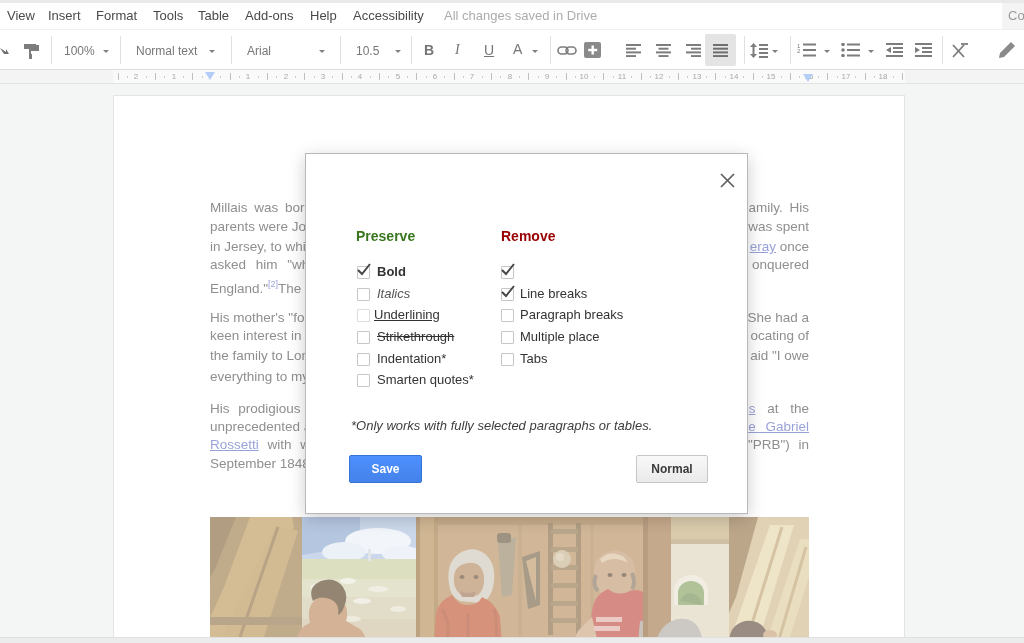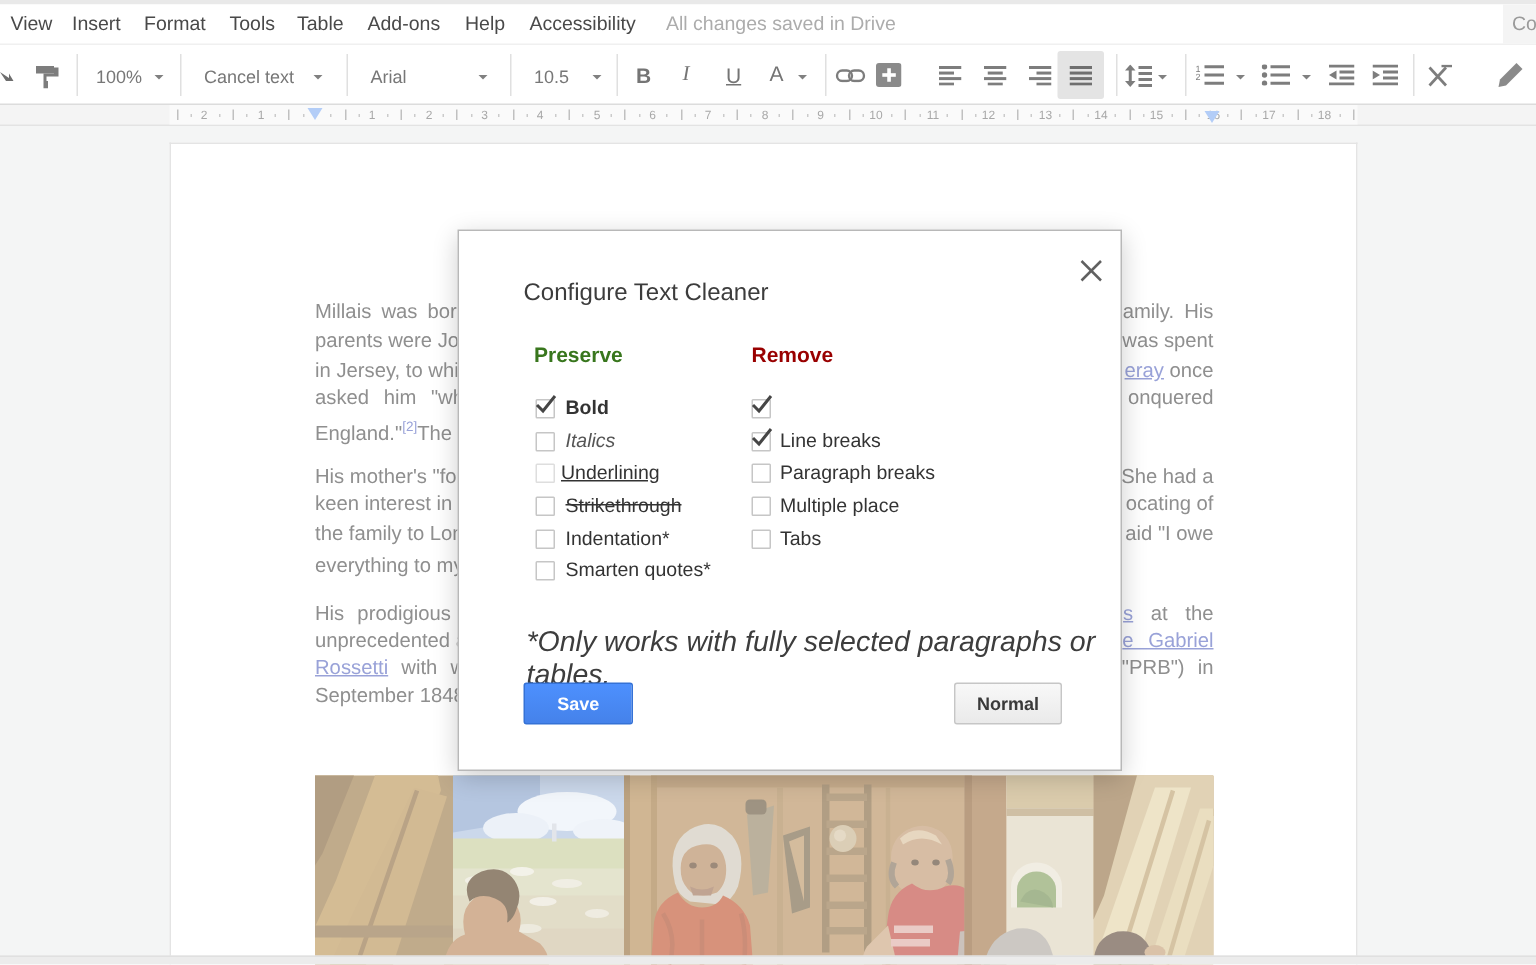--- a/index.html
+++ b/index.html
@@ -34,21 +34,21 @@
 sup.fn{font-size:9px;color:#99a2d8;vertical-align:6px;letter-spacing:0;}
 
 #dlg{left:305px;top:153px;width:443px;height:361px;background:#fff;border:1px solid #b8b8b8;box-shadow:0 4px 16px rgba(0,0,0,0.2);z-index:50;}
 #dlg .t{position:absolute;left:43px;top:33px;font-size:16px;color:#3c3c3c;}
 #dlgx{position:absolute;left:413px;top:18px;width:17px;height:17px;}
 .colh{position:absolute;top:74px;font-size:14px;font-weight:bold;}
 .cb{position:absolute;width:13px;height:13px;border:1px solid #c6c6c6;border-radius:1px;background:#fff;}
 .cb.lt{border-color:#dedede;}
 .cklbl{position:absolute;font-size:13px;color:#333;white-space:nowrap;}
 .ckmk{position:absolute;width:16px;height:14px;}
-#note{position:absolute;left:45px;top:264px;font-size:19px;font-style:italic;color:#3d3d3d;}
+#note{position:absolute;left:45px;top:264px;font-size:13px;font-style:italic;color:#3d3d3d;}
 .btn{position:absolute;top:301px;height:28px;font-size:12px;font-weight:bold;text-align:center;border-radius:2px;}
 #bsave{left:43px;width:73px;background:linear-gradient(#4d90fe,#4582ea);border:1px solid #3572d6;color:#fff;line-height:27px;}
 #bsaveclean{left:126px;width:121px;background:#fcfcfc;border:1px solid #dcdcdc;color:#9a9a9a;line-height:26px;font-size:11.5px;}
 #bcancel{left:330px;width:72px;background:linear-gradient(#f8f8f8,#eaeaea);border:1px solid #c6c6c6;color:#3a3a3a;line-height:26px;}
 #botstrip{left:0;top:637px;width:1024px;height:6px;background:#ececec;z-index:60;border-top:1px solid #e0e0e0;}
 </style></head>
 <body>
 <div class="abs" id="topstrip"></div>
 <div class="abs" id="menubar">
  <span style="left:7px">View</span>
@@ -71,21 +71,21 @@
 
  <svg class="ticon" style="left:23px;top:13px" width="17" height="16" viewBox="0 0 17 16">
       <path d="M1 1 h12 v5 h-12 z" fill="#7d7d7d"></path>
       <path d="M13 2 h3 v6 h-8 v3 h-2 v-5 h7 z" fill="#7d7d7d"></path>
       <rect x="6" y="11" width="3" height="5" fill="#7d7d7d"></rect>
     </svg>
  <div class="sep" style="left:51px"></div>
  <div class="ttxt" style="left:64px">100%</div>
  <div class="dda" style="left:103px"></div>
  <div class="sep" style="left:120px"></div>
- <div class="ttxt" style="left:136px">Cancel text</div>
+ <div class="ttxt" style="left:136px">Normal text</div>
  <div class="dda" style="left:209px"></div>
  <div class="sep" style="left:231px"></div>
  <div class="ttxt" style="left:247px">Arial</div>
  <div class="dda" style="left:319px"></div>
  <div class="sep" style="left:340px"></div>
  <div class="ttxt" style="left:356px">10.5</div>
  <div class="dda" style="left:395px"></div>
  <div class="sep" style="left:411px"></div>
  <div class="ttxt" style="left:424px;top:12px;font-size:14px;font-weight:bold;color:#757575">B</div>
  <div class="ttxt" style="left:455px;top:12px;font-size:14px;font-style:italic;color:#757575;font-family:'Liberation Serif',serif">I</div>
@@ -426,21 +426,20 @@
  <polygon points="519,0 548,0 526,80 519,96" fill="#8f6c3c"></polygon>
 
  <path d="M446 126 q4 -20 22 -24 q16 -2 22 12 l4 12 z" fill="#aaa49c"></path>
  <path d="M519 126 q0 -18 16 -22 q16 -2 22 12 l2 10 z" fill="#584030"></path>
  <ellipse cx="560" cy="118" rx="7" ry="5" fill="#c29a6e"></ellipse>
 
  <rect x="0" y="0" width="599" height="126" fill="#ffffff" opacity="0.40"></rect>
 </svg>
 
 <div class="abs" id="dlg">
- <div class="t">Configure Text Cleaner</div>
  <svg id="dlgx" viewBox="0 0 17 17">
       <g stroke="#606060" stroke-width="1.7">
         <path d="M2 2 L15 15"></path>
         <path d="M15 2 L2 15"></path>
       </g>
     </svg>
  <div class="colh" style="left:50px;color:#38761d">Preserve</div>
  <div class="colh" style="left:195px;color:#990000">Remove</div>
  <div class="cb" style="left:51px;top:112px"></div>
  <svg class="ckmk" style="left:50px;top:108px" viewBox="0 0 16 14">

